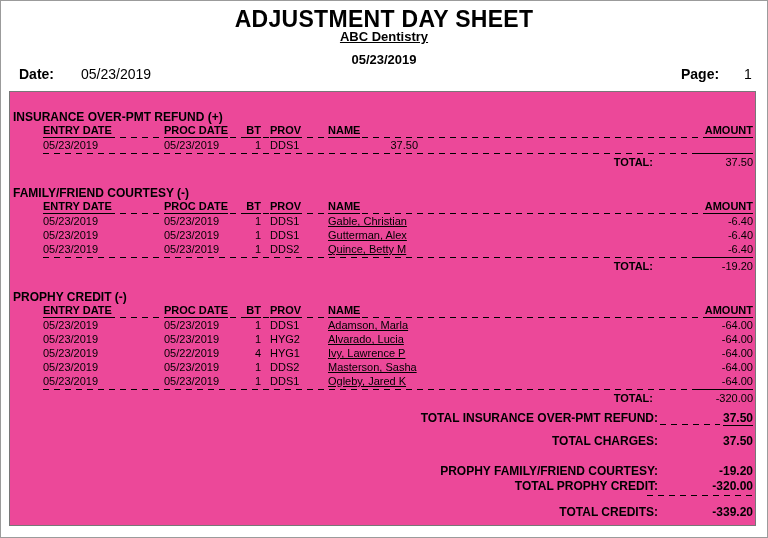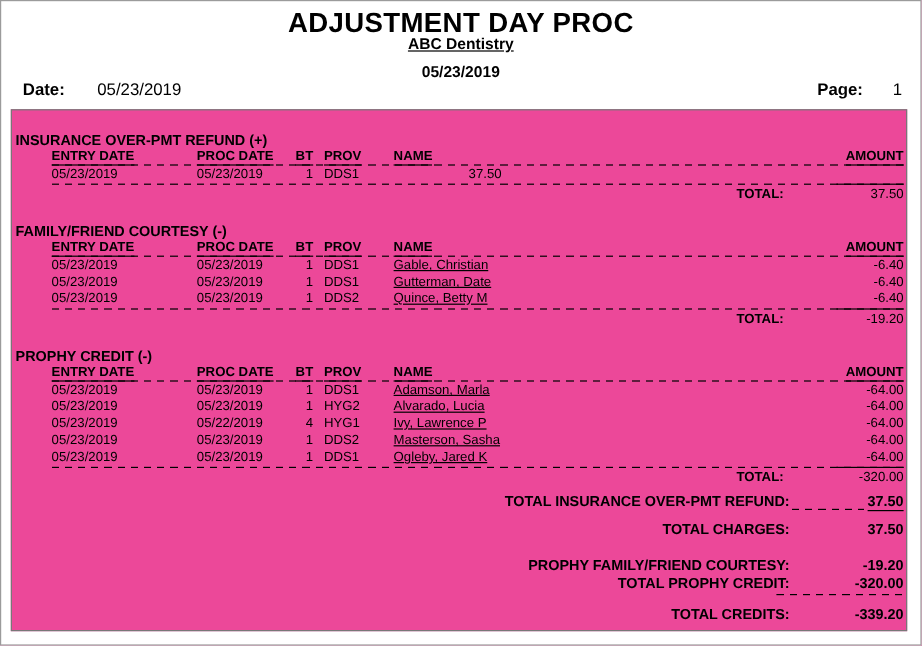--- a/index.html
+++ b/index.html
@@ -74,21 +74,21 @@
   .dashfill::after { content:""; position:absolute; left:2px; right:3px; bottom:1px; height:1px;
                      background-image:repeating-linear-gradient(to right,#000 0 6px,transparent 6px 11px); }
   .u { font-style:normal; border-bottom:1px solid #000; }
   .sum-dash { height:3px; position:relative; margin-right:2px; }
   .sum-dash::after { content:""; position:absolute; right:0; width:106px; top:1px; height:1px;
                      background-image:repeating-linear-gradient(to right,#000 0 6px,transparent 6px 11px); }
 </style>
 </head>
 <body>
 
-<div class="title">ADJUSTMENT DAY PROC</div>
+<div class="title">ADJUSTMENT DAY SHEET</div>
 <div class="sub sub1">ABC Dentistry</div>
 <div class="sub sub2">05/23/2019</div>
 
 <div class="meta">
   <span class="date-lbl m-bold">Date:</span>
   <span class="date-val">05/23/2019</span>
   <span class="page-lbl m-bold">Page:</span>
   <span class="page-val">1</span>
 </div>
 
@@ -134,21 +134,21 @@
       <span class="c bt">1</span>
       <span class="c prov">DDS1</span>
       <span class="c name">Gable, Christian</span>
       <span class="c amt">-6.40</span>
     </div>
     <div class="trow">
       <span class="c entry">05/23/2019</span>
       <span class="c proc">05/23/2019</span>
       <span class="c bt">1</span>
       <span class="c prov">DDS1</span>
-      <span class="c name">Gutterman, Date</span>
+      <span class="c name">Gutterman, Alex</span>
       <span class="c amt">-6.40</span>
     </div>
     <div class="trow">
       <span class="c entry">05/23/2019</span>
       <span class="c proc">05/23/2019</span>
       <span class="c bt">1</span>
       <span class="c prov">DDS2</span>
       <span class="c name">Quince, Betty M</span>
       <span class="c amt">-6.40</span>
     </div>

